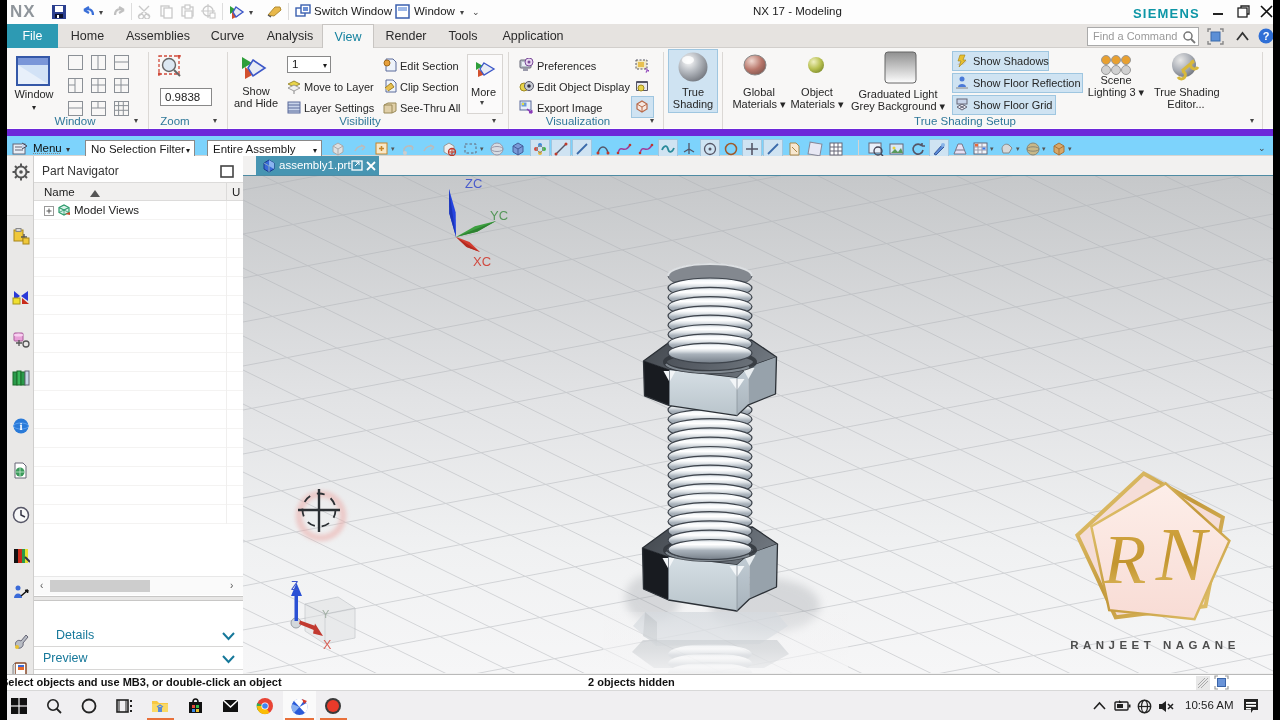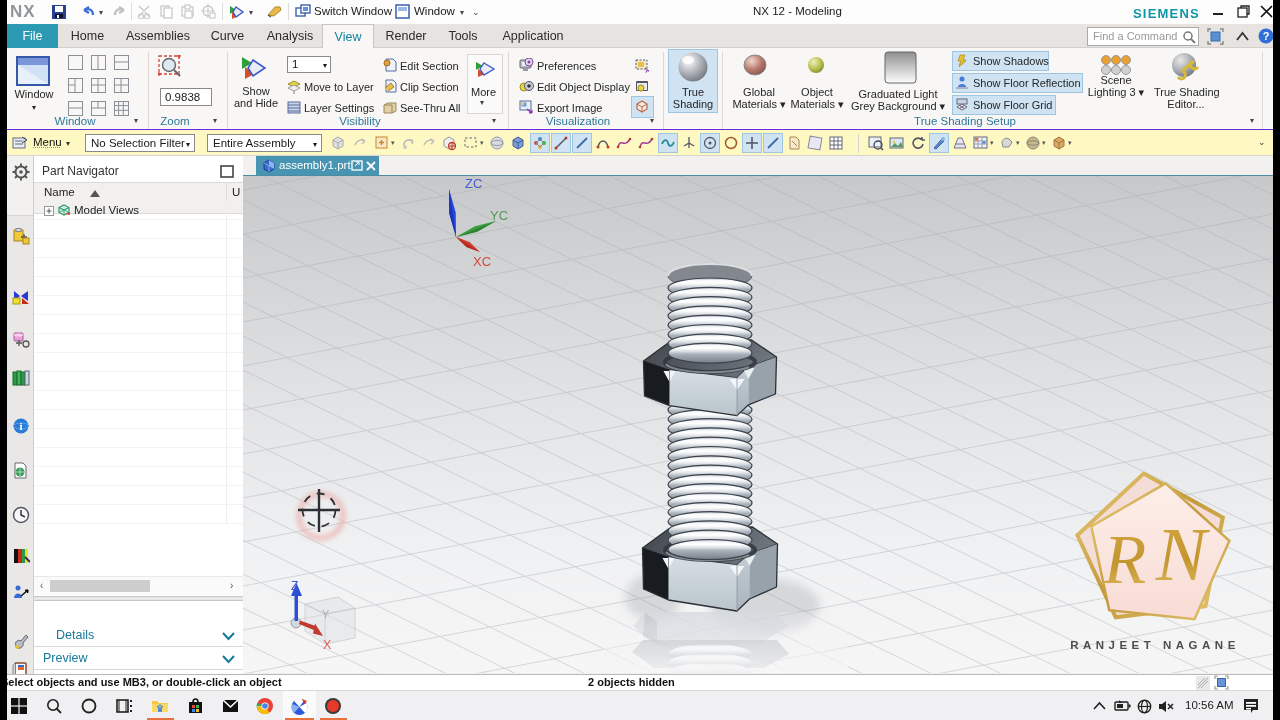--- a/index.html
+++ b/index.html
@@ -1,21 +1,21 @@
 <!DOCTYPE html>
 <html><head><meta charset="utf-8"><style>
 *{margin:0;padding:0;box-sizing:border-box}
 html,body{width:1280px;height:720px;overflow:hidden;font-family:"Liberation Sans",sans-serif;background:#000}
 .abs{position:absolute}
 #app{position:absolute;left:0;top:0;width:1280px;height:720px;background:#fdfdfd}
 #titlebar{position:absolute;left:0;top:0;width:100%;height:24px;background:#fdfdfd}
 #tabrow{position:absolute;left:0;top:24px;width:100%;height:24px;background:#e6e3e0;border-bottom:1px solid #d2cfcc}
 .tab{position:absolute;top:0;height:24px;line-height:24px;font-size:12.5px;color:#2b2b2b;text-align:center}
 #ribbon{position:absolute;left:0;top:48px;width:100%;height:80px;background:#f8f7f6}
-#toolbar2{position:absolute;left:0;top:129px;width:100%;height:27px;background:#fef9c3;border-top:1px solid #6d28d9;border-bottom:1px solid #d7d5d2}
+#toolbar2{position:absolute;left:0;top:129px;width:100%;height:27px;background:#7dd3fc;border-top:7px solid #6d28d9;border-bottom:1px solid #d7d5d2}
 #sidebar{position:absolute;left:7px;top:156px;width:27px;height:518px;background:#e9e8e7;border-right:1px solid #cfcecd}
 #panel{position:absolute;left:34px;top:156px;width:209px;height:518px;background:#fff}
 #viewport{position:absolute;left:243px;top:156px;width:1030px;height:518px;background:#f0f0f0;overflow:hidden}
 #statusbar{position:absolute;left:0;top:674px;width:100%;height:16px;background:#fff;border-top:1px solid #b9b9b9}
 #taskbar{position:absolute;left:0;top:690px;width:1280px;height:30px;background:#f0eff1;border-top:1px solid #d8d8d8}
 .glabel{position:absolute;top:67px;font-size:11.5px;color:#2f7899;text-align:center}
 .sep{position:absolute;top:4px;height:118px;width:1px;background:#dbd8d5}
 .ricon{position:absolute}
 .rtext{position:absolute;font-size:11px;color:#262626;white-space:nowrap}
 .combo{position:absolute;background:#fff;border:1px solid #898989;font-size:11.5px;color:#1a1a1a}
@@ -73,21 +73,21 @@
         <rect x="8" y="3" width="5" height="4" fill="#6b8fd4"></rect>
       </svg>
  <span class="abs" style="left:314px;top:5px;font-size:11.5px;color:#1a1a1a">Switch Window</span>
  <svg class="abs" style="left:395px;top:4px" width="15" height="15">
         <rect x="1" y="1" width="13" height="13" fill="#fff" stroke="#3a5fae" stroke-width="1.5"></rect>
         <rect x="3" y="3" width="9" height="4" fill="#9db8e8"></rect>
       </svg>
  <span class="abs" style="left:414px;top:5px;font-size:11.5px;color:#1a1a1a">Window</span>
  <span class="abs" style="left:460px;top:8px;font-size:8px;color:#444">▾</span>
  <span class="abs" style="left:472px;top:7px;font-size:9px;color:#444">⌄</span>
- <span class="abs" style="left:753px;top:5px;font-size:11.5px;color:#1a1a1a">NX 12 - Modeling</span>
+ <span class="abs" style="left:753px;top:5px;font-size:11.5px;color:#1a1a1a">NX 17 - Modeling</span>
  <span class="abs" style="left:1133px;top:6px;font-size:13px;font-weight:bold;color:#0e96a6;letter-spacing:1.2px">SIEMENS</span>
  <div class="abs" style="left:1213px;top:13px;width:10px;height:2px;background:#222"></div>
  <svg class="abs" style="left:1237px;top:5px" width="13" height="13">
         <rect x="1" y="3" width="9" height="9" fill="none" stroke="#222" stroke-width="1.3"></rect>
         <path d="M4 3 V1 H12 V9 H10" fill="none" stroke="#222" stroke-width="1.3"></path>
       </svg>
  <svg class="abs" style="left:1260px;top:5px" width="13" height="13">
         <path d="M1 1 L12 12 M12 1 L1 12" stroke="#111" stroke-width="1.6"></path>
       </svg>
 </div>
@@ -600,21 +600,21 @@
         <rect x="6" y="4" width="6" height="5" fill="#e86a2a"></rect>
         <rect x="6" y="4" width="6" height="2" fill="#3a6ad8"></rect>
         <path d="M3 2 L1 4 V16 L3 16" fill="#d8d8d8" stroke="#888"></path>
       </svg>
     </div>
     <div id="panel">
       <span class="abs" style="left:8px;top:8px;font-size:12px;color:#333">Part Navigator</span>
       <svg class="abs" style="left:186px;top:9px" width="14" height="13">
         <rect x="1" y="1" width="12" height="11" fill="none" stroke="#444" stroke-width="1.6"></rect>
       </svg>
-      <div class="abs" style="left:0;top:26px;width:209px;height:32px;background:#f1f0ef;border-top:1px solid #dcdbda;border-bottom:1px solid #dcdbda">
+      <div class="abs" style="left:0;top:26px;width:209px;height:19px;background:#f1f0ef;border-top:1px solid #dcdbda;border-bottom:1px solid #dcdbda">
         <span style="position:absolute;left:10px;top:3px;font-size:11.5px;color:#222">Name</span>
         <svg style="position:absolute;left:56px;top:7px" width="10" height="7">
           <polygon points="5,0 10,7 0,7" fill="#555"></polygon>
         </svg>
         <span style="position:absolute;left:198px;top:3px;font-size:11.5px;color:#222">U</span>
         <div style="position:absolute;left:192px;top:0;width:1px;height:19px;background:#dcdbda"></div>
       </div>
       <div class="abs" style="left:0;top:45px;width:209px;height:19px;border-bottom:1px solid #f4f3f2"></div>
       <div class="abs" style="left:0;top:64px;width:209px;height:19px;border-bottom:1px solid #f4f3f2"></div>
       <div class="abs" style="left:0;top:83px;width:209px;height:19px;border-bottom:1px solid #f4f3f2"></div>

